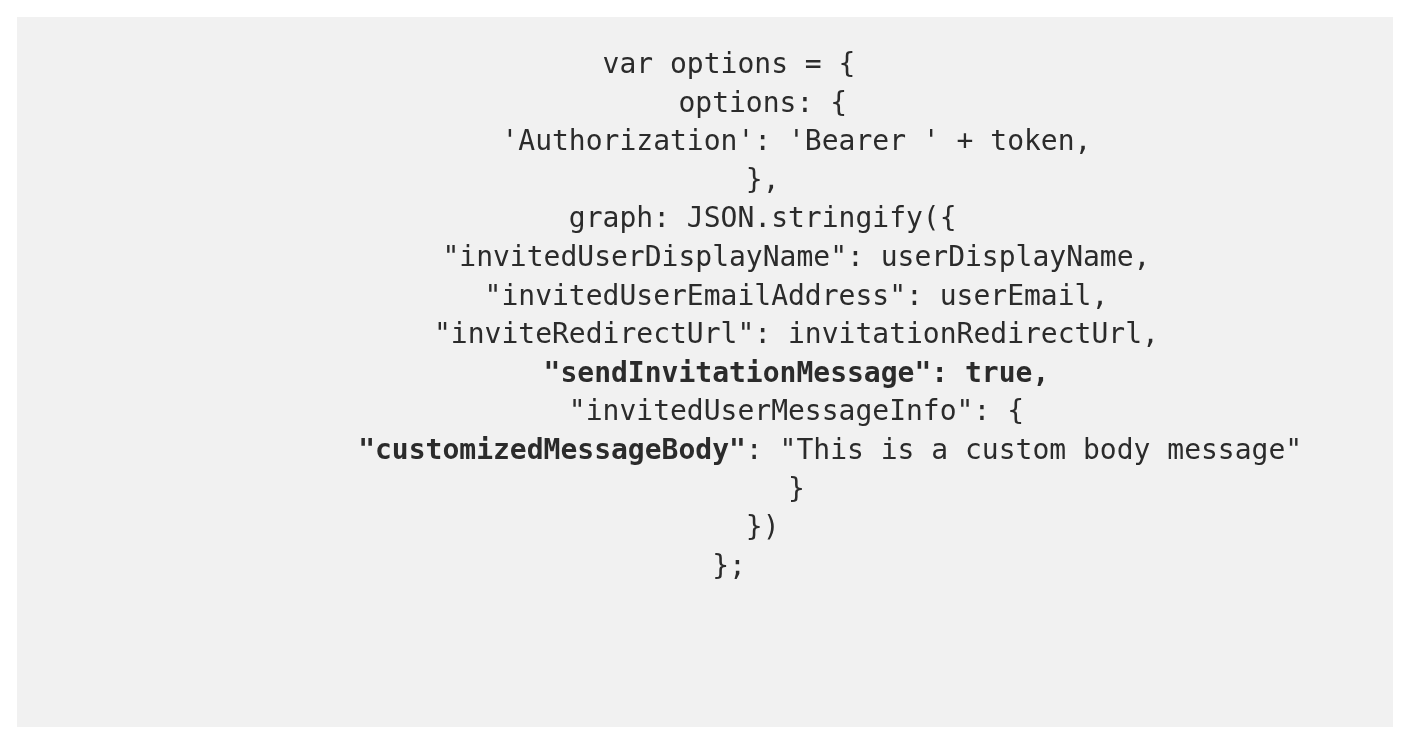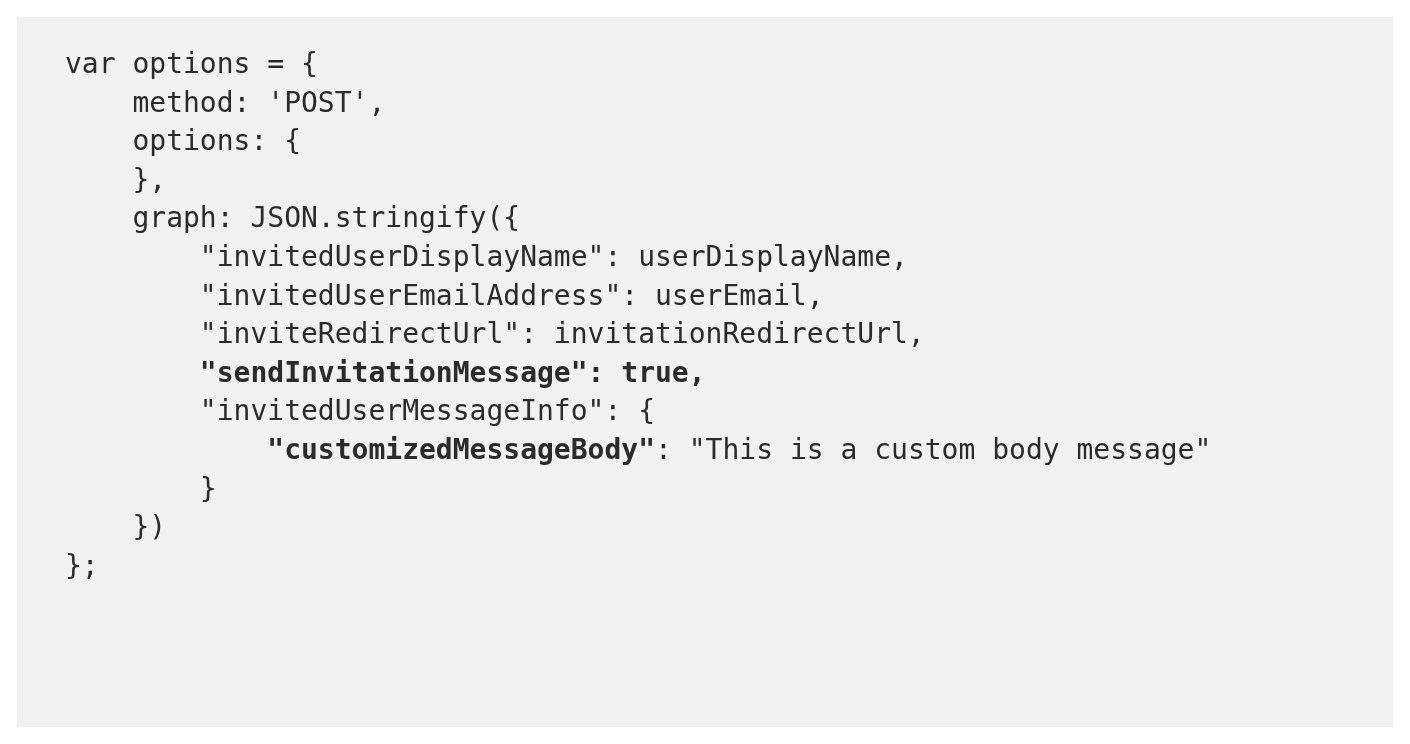--- a/index.html
+++ b/index.html
@@ -13,20 +13,21 @@
     height: 744px;
     font-family: "DejaVu Sans Mono", monospace;
     overflow: hidden;
   }
   .page {
     position: relative;
     width: 1410px;
     height: 744px;
     background: #ffffff;
     box-sizing: border-box;
+    text-align: center;
   }
   .code-block {
     position: absolute;
     left: 17px;
     top: 17px;
     width: 1376px;
     height: 710px;
     background: #f1f1f1;
     box-sizing: border-box;
     padding: 28px 0 0 0;
@@ -51,22 +52,22 @@
   .tok-bold {
     font-weight: bold;
   }
 </style>
 </head>
 <body>
 
 <div class="page">
   <div class="code-block">
     <pre class="code-pre"><code><span class="code-line"><span>var options = {</span>
-</span><span class="code-line">    <span>method: 'POST',</span>
 </span><span class="code-line">    <span>options: {</span>
+</span><span class="code-line">        <span>'Authorization': 'Bearer ' + token,</span>
 </span><span class="code-line">    <span>},</span>
 </span><span class="code-line">    <span>graph: JSON.stringify({</span>
 </span><span class="code-line">        <span>"invitedUserDisplayName": userDisplayName,</span>
 </span><span class="code-line">        <span>"invitedUserEmailAddress": userEmail,</span>
 </span><span class="code-line">        <span>"inviteRedirectUrl": invitationRedirectUrl,</span>
 </span><span class="code-line">        <span class="tok-bold">"sendInvitationMessage": true,</span>
 </span><span class="code-line">        <span>"invitedUserMessageInfo": {</span>
 </span><span class="code-line">            <span class="tok-bold">"customizedMessageBody"</span><span>: "This is a custom body message"</span>
 </span><span class="code-line">        <span>}</span>
 </span><span class="code-line">    <span>})</span>

